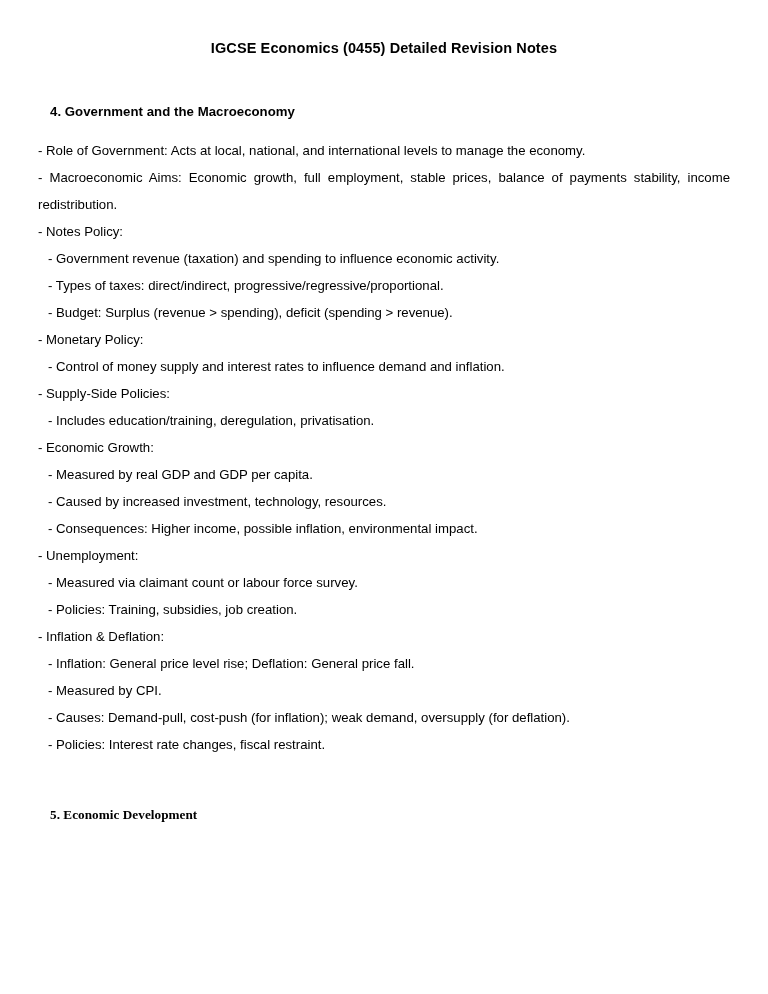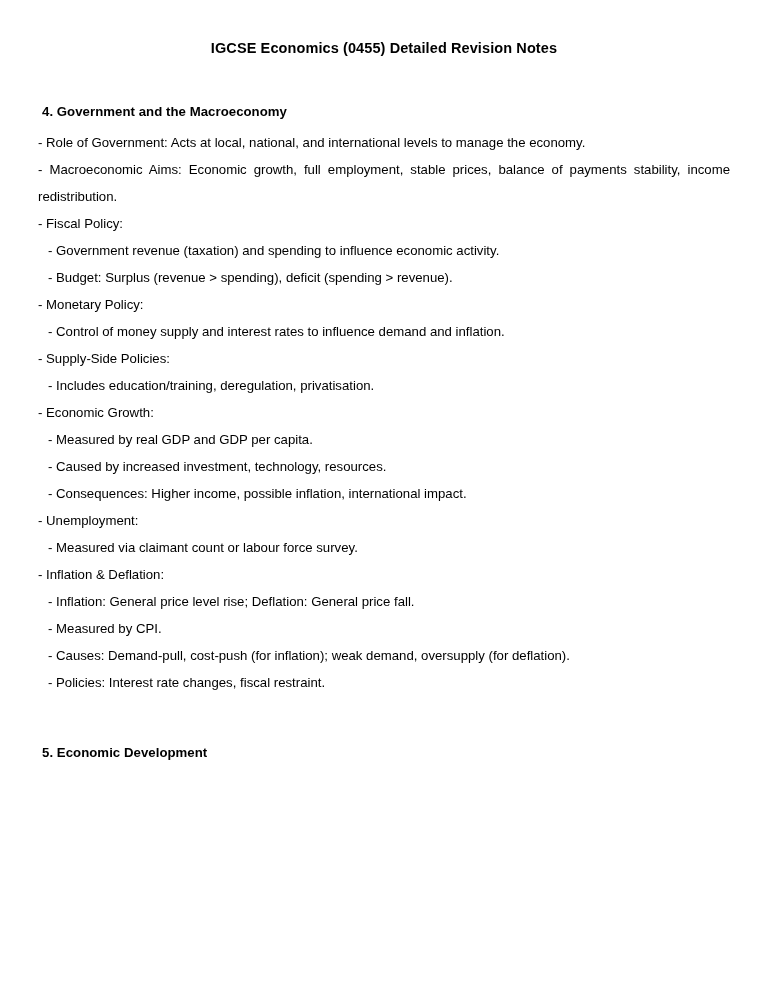--- a/index.html
+++ b/index.html
@@ -33,28 +33,29 @@
   }
   .content {
     padding-left: 38px;
     padding-right: 38px;
     padding-top: 0;
   }
   .section-head {
     font-size: 13.2px;
     font-weight: bold;
     line-height: 27px;
-    margin: 4px;
+    margin: 12px;
     letter-spacing: 0.05px;
   }
   .head-4 {
     margin-top: 42px;
   }
   .head-5 {
     margin-top: 43px;
+    font-family: Liberation Serif, serif;
   }
   .body-block {
   }
   .line {
     font-size: 13.2px;
     line-height: 27px;
     margin: 0;
     white-space: normal;
   }
   .line.lvl1 {
@@ -76,33 +77,35 @@
 
   <h1 class="doc-title">IGCSE Economics (0455) Detailed Revision Notes</h1>
 
   <div class="content">
 
     <h2 class="section-head head-4">4. Government and the Macroeconomy</h2>
 
     <div class="body-block">
       <p class="line lvl1">- Role of Government: Acts at local, national, and international levels to manage the economy.</p>
       <p class="line lvl1 justify">- Macroeconomic Aims: Economic growth, full employment, stable prices, balance of payments stability, income redistribution.</p>
-      <p class="line lvl1">- Fiscal Policy:</p>
+      <p class="line lvl1">- Notes Policy:</p>
       <p class="line lvl2">- Government revenue (taxation) and spending to influence economic activity.</p>
+      <p class="line lvl2">- Types of taxes: direct/indirect, progressive/regressive/proportional.</p>
       <p class="line lvl2">- Budget: Surplus (revenue &gt; spending), deficit (spending &gt; revenue).</p>
       <p class="line lvl1">- Monetary Policy:</p>
       <p class="line lvl2">- Control of money supply and interest rates to influence demand and inflation.</p>
       <p class="line lvl1">- Supply-Side Policies:</p>
       <p class="line lvl2">- Includes education/training, deregulation, privatisation.</p>
       <p class="line lvl1">- Economic Growth:</p>
       <p class="line lvl2">- Measured by real GDP and GDP per capita.</p>
       <p class="line lvl2">- Caused by increased investment, technology, resources.</p>
-      <p class="line lvl2">- Consequences: Higher income, possible inflation, international impact.</p>
+      <p class="line lvl2">- Consequences: Higher income, possible inflation, environmental impact.</p>
       <p class="line lvl1">- Unemployment:</p>
       <p class="line lvl2">- Measured via claimant count or labour force survey.</p>
+      <p class="line lvl2">- Policies: Training, subsidies, job creation.</p>
       <p class="line lvl1">- Inflation &amp; Deflation:</p>
       <p class="line lvl2">- Inflation: General price level rise; Deflation: General price fall.</p>
       <p class="line lvl2">- Measured by CPI.</p>
       <p class="line lvl2">- Causes: Demand-pull, cost-push (for inflation); weak demand, oversupply (for deflation).</p>
       <p class="line lvl2">- Policies: Interest rate changes, fiscal restraint.</p>
     </div>
 
     <h2 class="section-head head-5">5. Economic Development</h2>
 
   </div>

